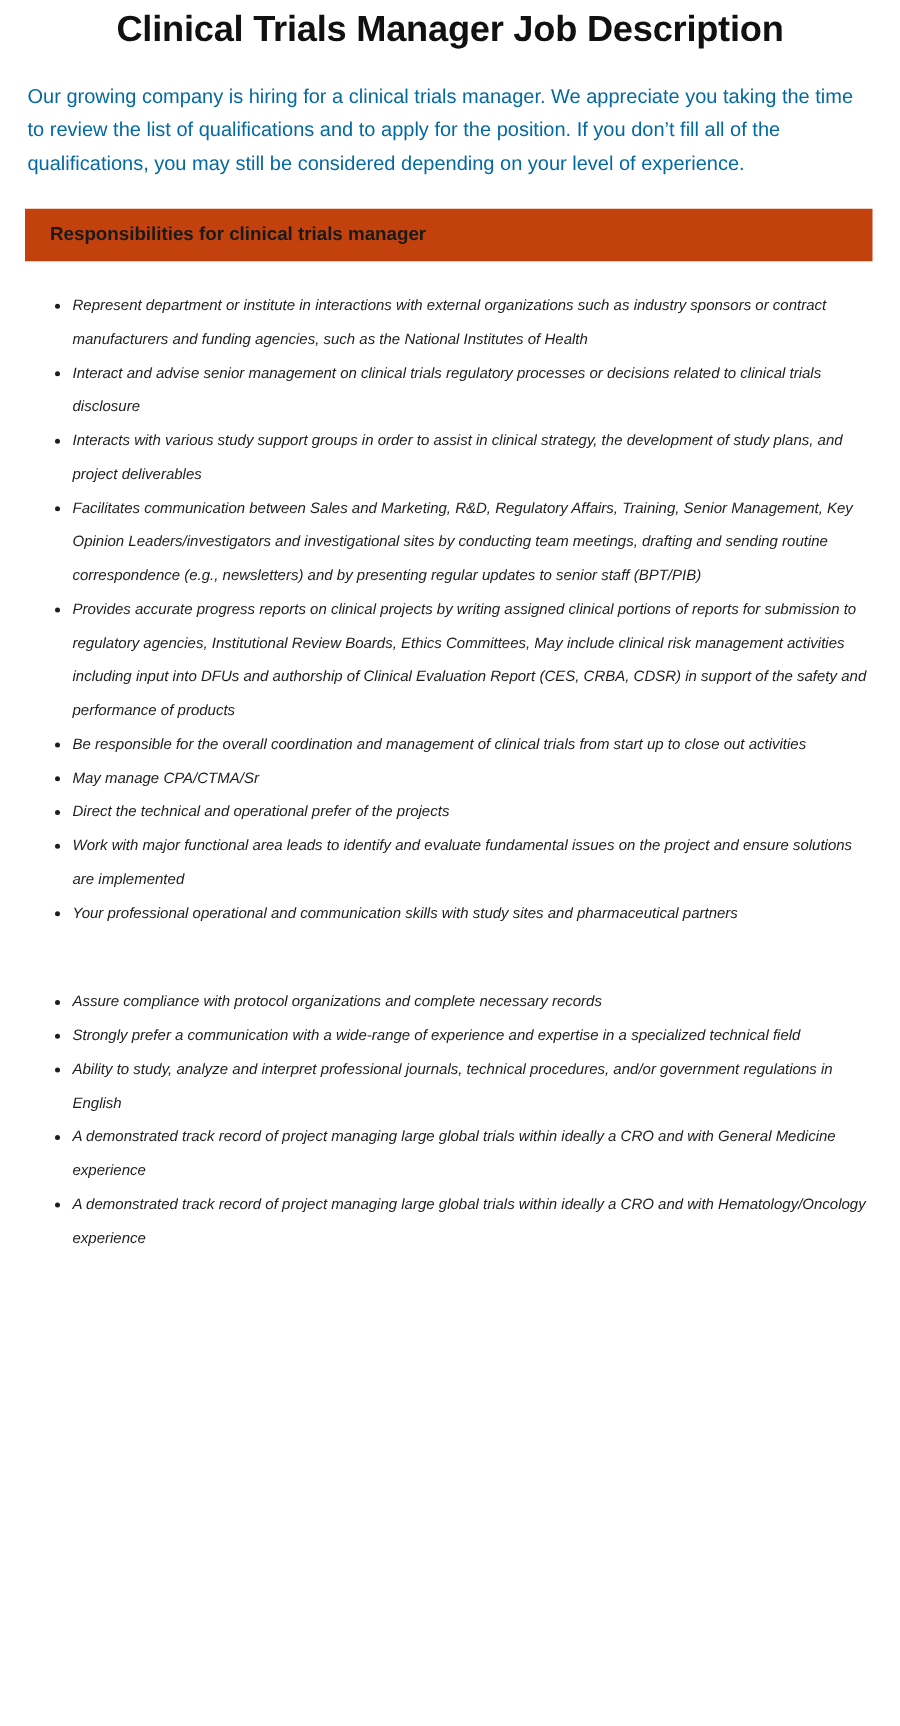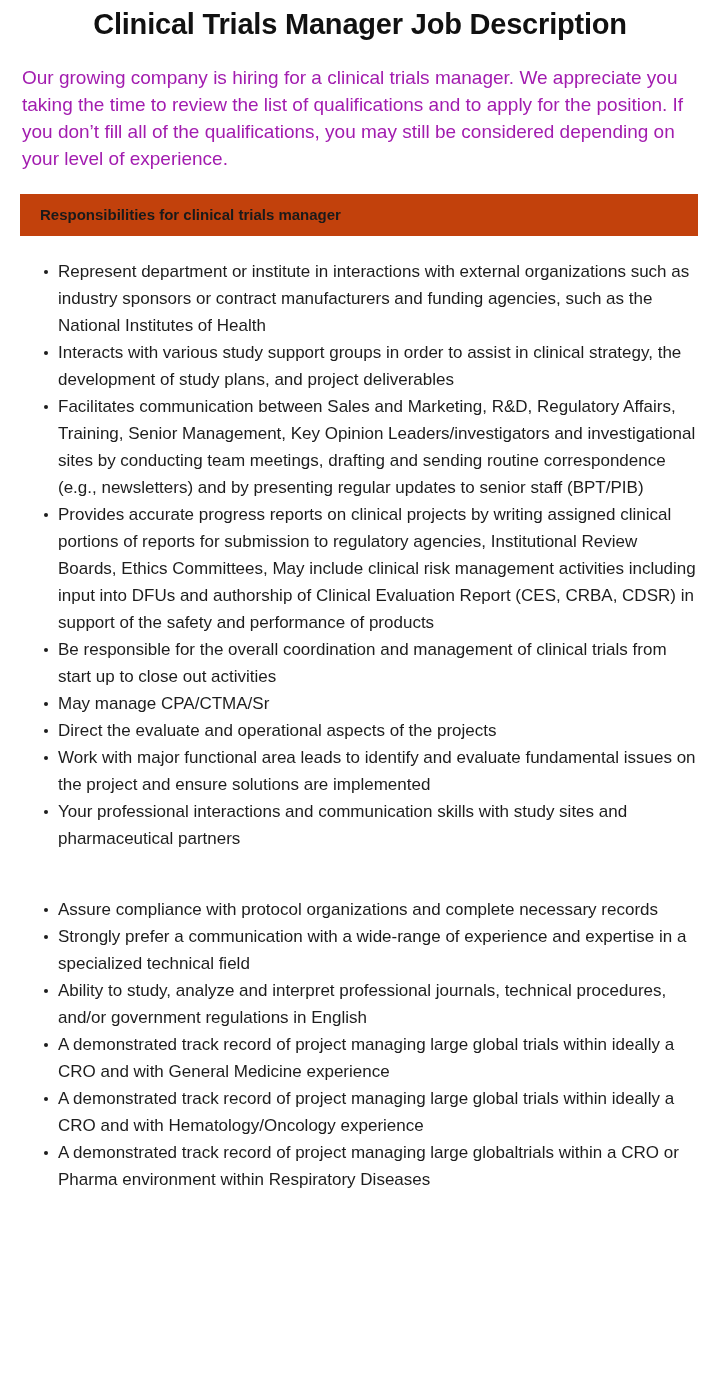--- a/index.html
+++ b/index.html
@@ -25,23 +25,23 @@
     letter-spacing: -0.2px;
     text-align: center;
     color: #111111;
     margin: 0;
     padding: 6px 20px 0 20px;
     line-height: 1.25;
   }
   .intro {
     margin: 0;
     padding: 22px 24px 0 22px;
-    font-size: 19px;
+    font-size: 16px;
     line-height: 27px;
-    color: #a21caf;
+    color: #0369a1;
   }
   .section {
     margin-top: 22px;
   }
   .section-header {
     background: #c2410c;
     margin: 0 22px 0 20px;
     padding: 11px 0 11px 20px;
     font-size: 15px;
     font-weight: 700;
@@ -50,23 +50,24 @@
   }
   ul.bullets {
     list-style: none;
     margin: 0;
     padding: 22px 24px 0 22px;
   }
   ul.bullets li {
     position: relative;
     padding-left: 36px;
     margin: 0 0 0 0;
-    font-size: 17px;
+    font-size: 12px;
     line-height: 27px;
     color: #1d1d1d;
+    font-style: italic;
   }
   ul.bullets li::before {
     content: "";
     position: absolute;
     left: 22px;
     top: 12px;
     width: 4px;
     height: 4px;
     border-radius: 50%;
     background: #1d1d1d;
@@ -81,36 +82,36 @@
 <div class="page">
 
   <h1 class="doc-title">Clinical Trials Manager Job Description</h1>
 
   <p class="intro">Our growing company is hiring for a clinical trials manager. We appreciate you taking the time to review the list of qualifications and to apply for the position. If you don’t fill all of the qualifications, you may still be considered depending on your level of experience.</p>
 
   <div class="section">
     <div class="section-header">Responsibilities for clinical trials manager</div>
     <ul class="bullets">
         <li>Represent department or institute in interactions with external organizations such as industry sponsors or contract manufacturers and funding agencies, such as the National Institutes of Health</li>
+        <li>Interact and advise senior management on clinical trials regulatory processes or decisions related to clinical trials disclosure</li>
         <li>Interacts with various study support groups in order to assist in clinical strategy, the development of study plans, and project deliverables</li>
         <li>Facilitates communication between Sales and Marketing, R&amp;D, Regulatory Affairs, Training, Senior Management, Key Opinion Leaders/investigators and investigational sites by conducting team meetings, drafting and sending routine correspondence (e.g., newsletters) and by presenting regular updates to senior staff (BPT/PIB)</li>
         <li>Provides accurate progress reports on clinical projects by writing assigned clinical portions of reports for submission to regulatory agencies, Institutional Review Boards, Ethics Committees, May include clinical risk management activities including input into DFUs and authorship of Clinical Evaluation Report (CES, CRBA, CDSR) in support of the safety and performance of products</li>
         <li>Be responsible for the overall coordination and management of clinical trials from start up to close out activities</li>
         <li>May manage CPA/CTMA/Sr</li>
-        <li>Direct the evaluate and operational aspects of the projects</li>
+        <li>Direct the technical and operational prefer of the projects</li>
         <li>Work with major functional area leads to identify and evaluate fundamental issues on the project and ensure solutions are implemented</li>
-        <li>Your professional interactions and communication skills with study sites and pharmaceutical partners</li>
+        <li>Your professional operational and communication skills with study sites and pharmaceutical partners</li>
       </ul>
   </div>
 
   <div class="section">
     <ul class="bullets">
         <li>Assure compliance with protocol organizations and complete necessary records</li>
         <li>Strongly prefer a communication with a wide-range of experience and expertise in a specialized technical field</li>
         <li>Ability to study, analyze and interpret professional journals, technical procedures, and/or government regulations in English</li>
         <li>A demonstrated track record of project managing large global trials within ideally a CRO and with General Medicine experience</li>
         <li>A demonstrated track record of project managing large global trials within ideally a CRO and with Hematology/Oncology experience</li>
-        <li>A demonstrated track record of project managing large globaltrials within a CRO or Pharma environment within Respiratory Diseases</li>
       </ul>
   </div>
 
   <div class="tail-space"></div>
 </div>
 
 </body></html>

